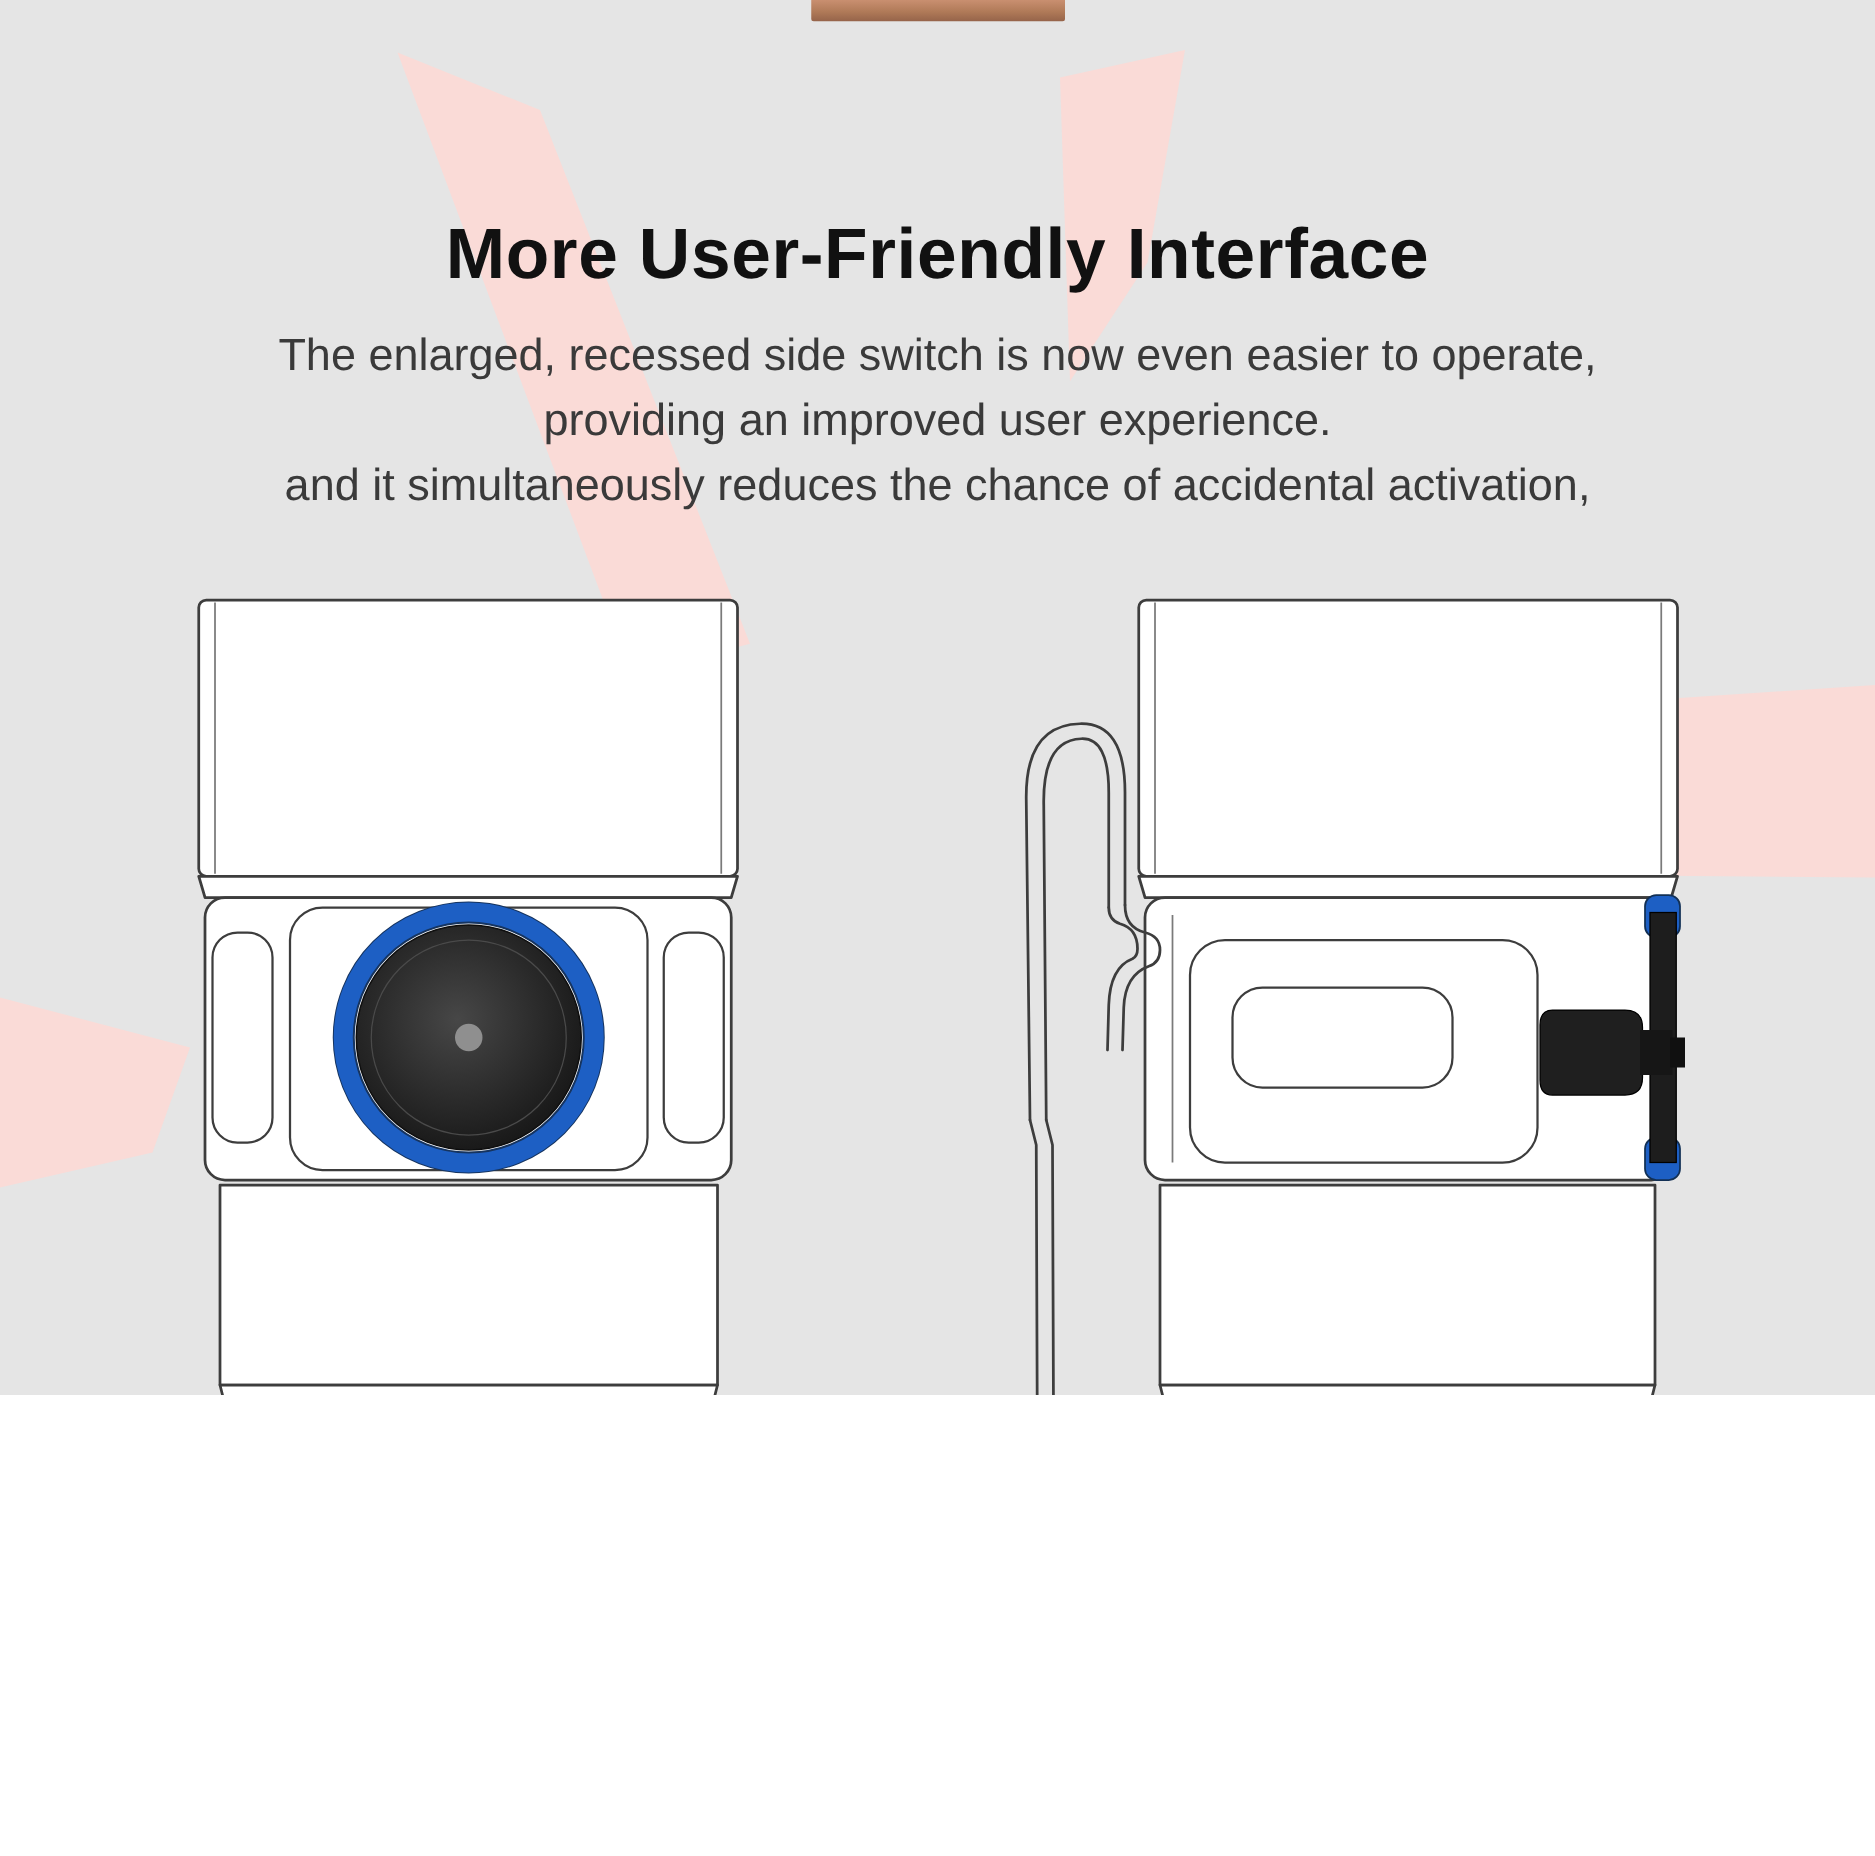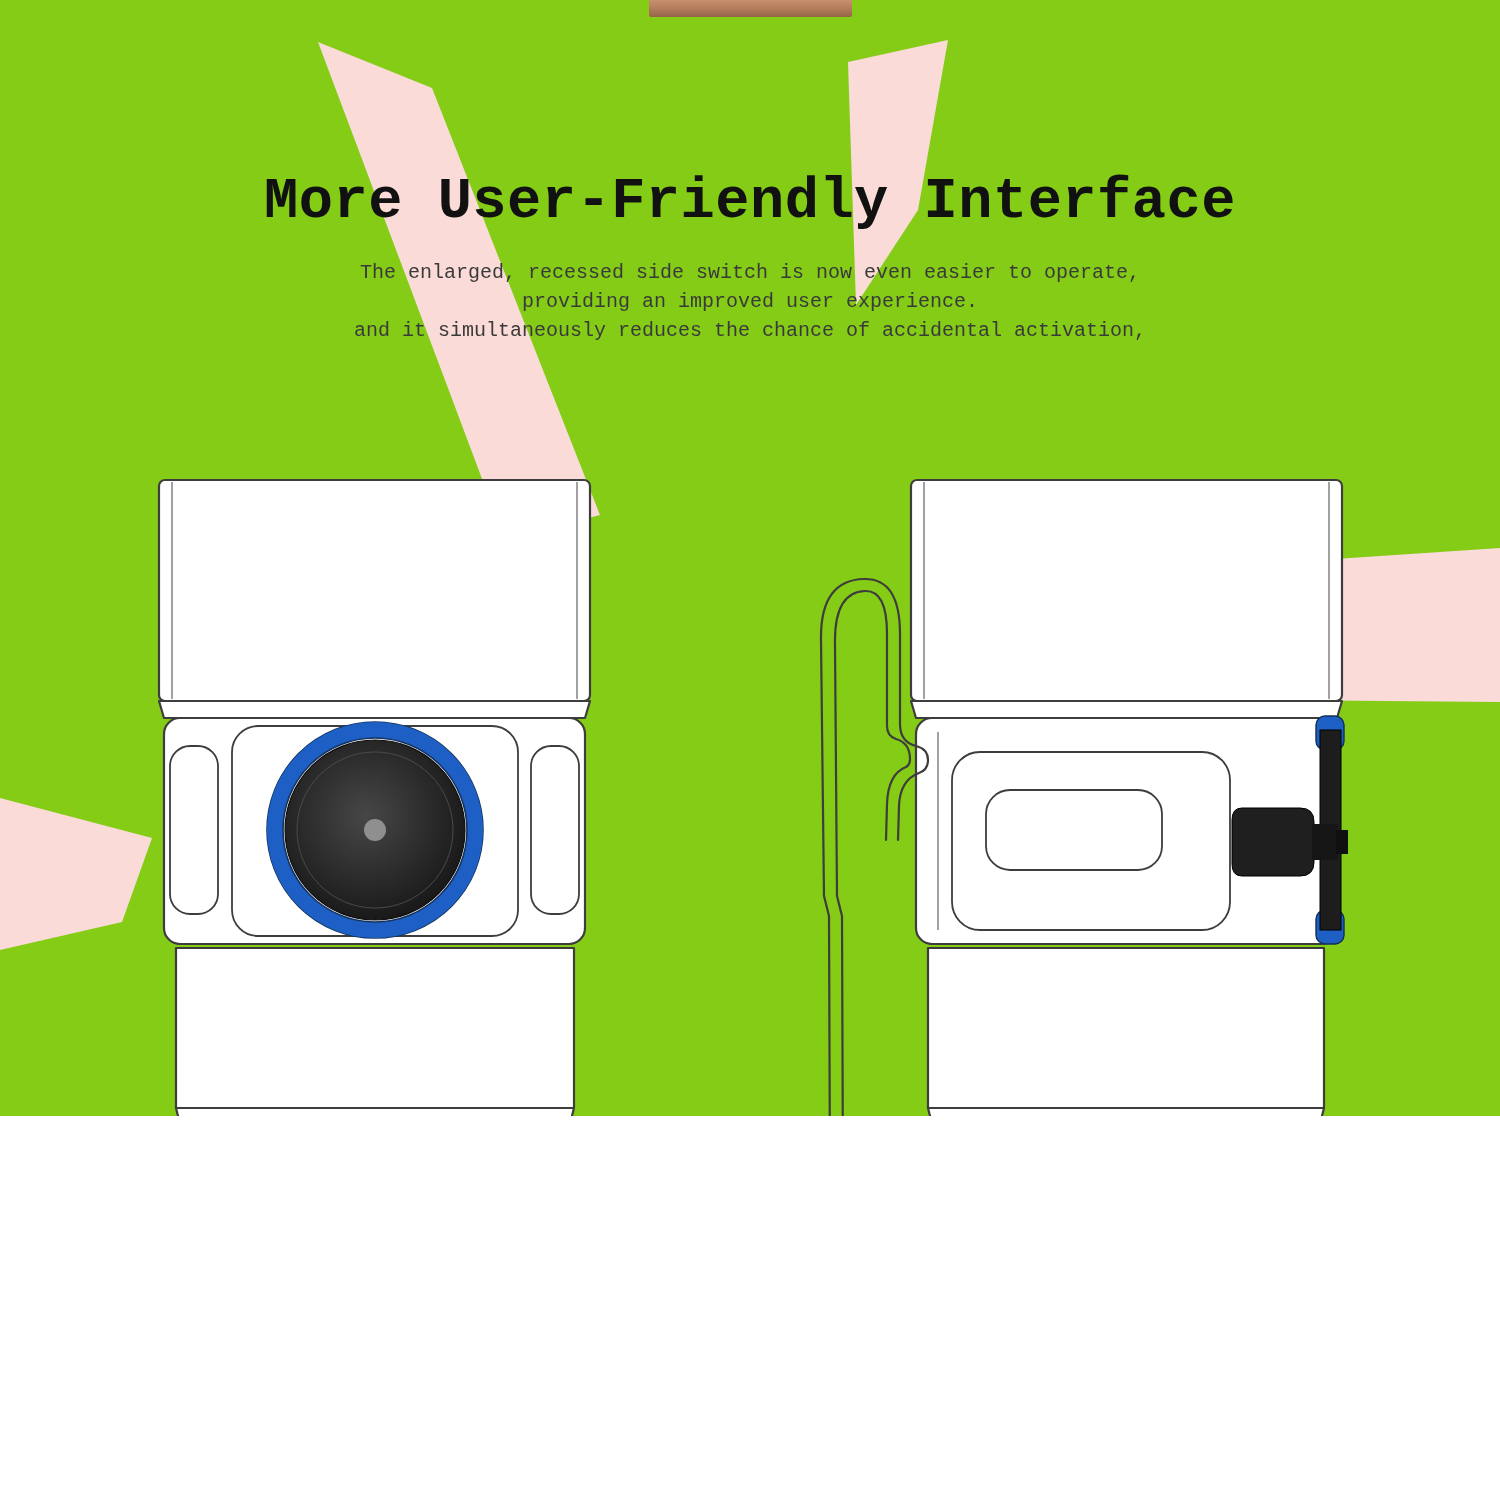--- a/index.html
+++ b/index.html
@@ -1,22 +1,22 @@
 <!DOCTYPE html>
 <html><head>
 <meta charset="utf-8">
 <style>
   html, body { margin: 0; padding: 0; background: #ffffff; }
   .canvas {
     position: relative;
     width: 1500px;
     height: 1116px;
-    background: #84cc16;
+    background: #e5e5e5;
     overflow: hidden;
-    font-family: Liberation Mono, monospace;
+    font-family: Liberation Sans, sans-serif;
   }
   .watermark {
     position: absolute;
     inset: 0;
     z-index: 0;
   }
   .copper-bar {
     position: absolute;
     left: 649px;
     top: 0;
@@ -39,21 +39,21 @@
     letter-spacing: 0.5px;
     z-index: 2;
   }
   .subtext {
     position: absolute;
     left: 0;
     top: 258px;
     width: 100%;
     margin: 0;
     text-align: center;
-    font-size: 20px;
+    font-size: 36px;
     line-height: 1.45;
     color: #3a3a3a;
     z-index: 2;
   }
   .subtext span { display: block; }
   .fig {
     position: absolute;
     z-index: 1;
   }
   .fig-front { left: 150px; top: 478px; width: 460px; height: 1007px; }

